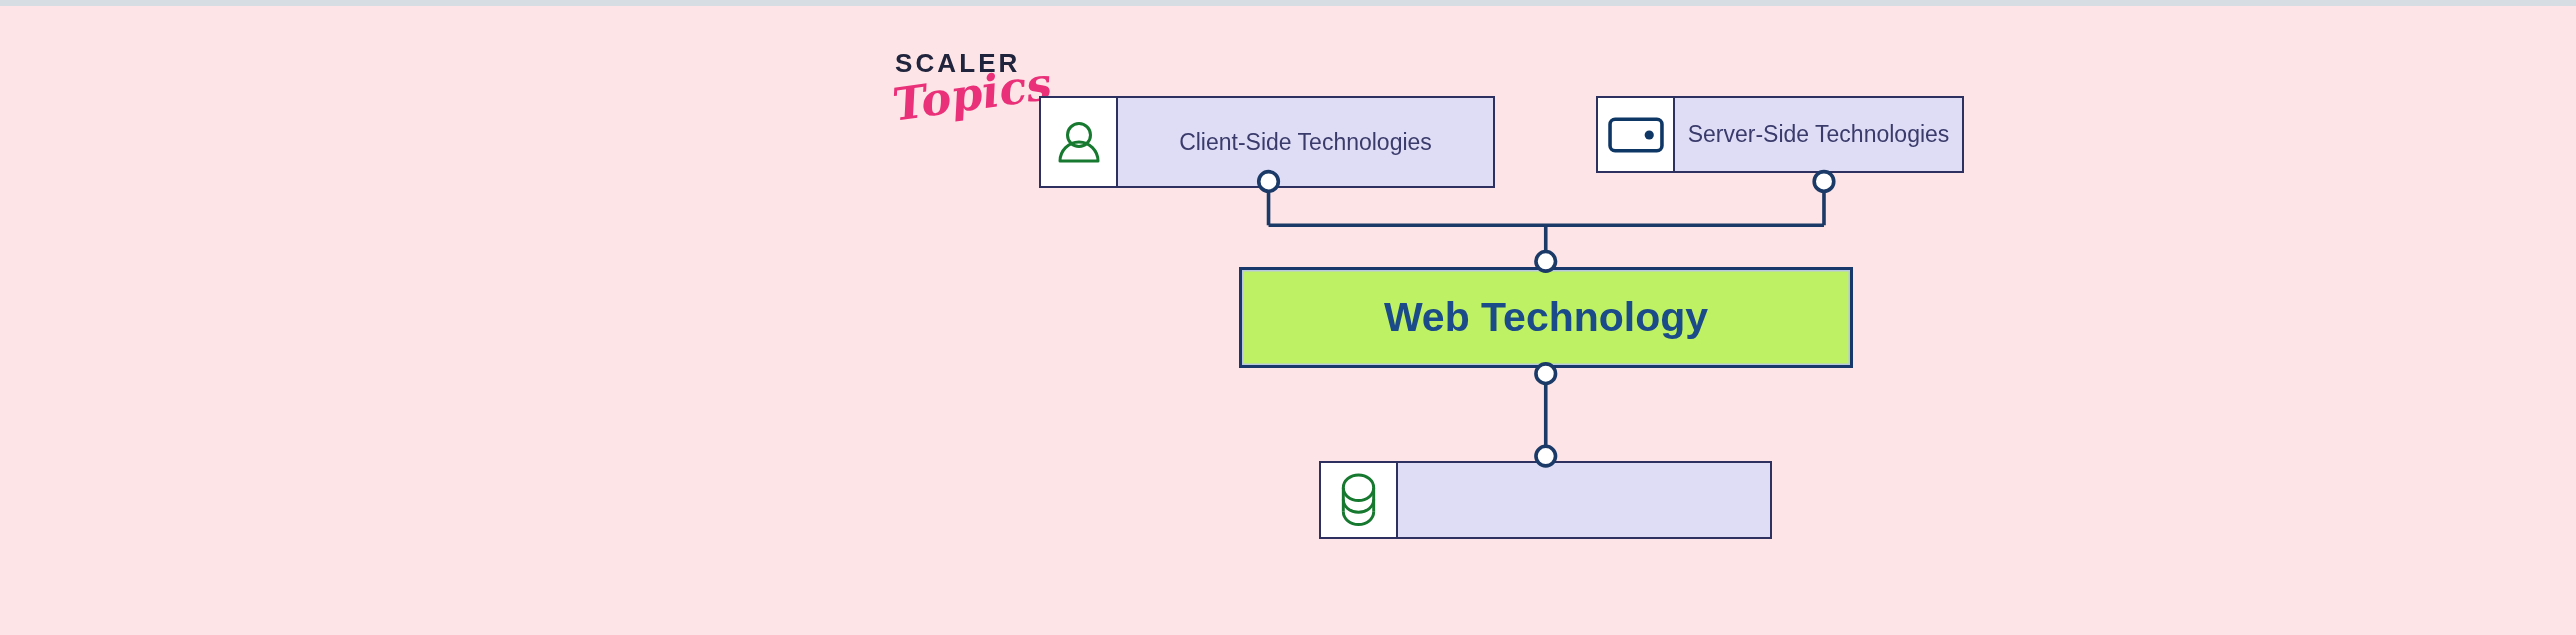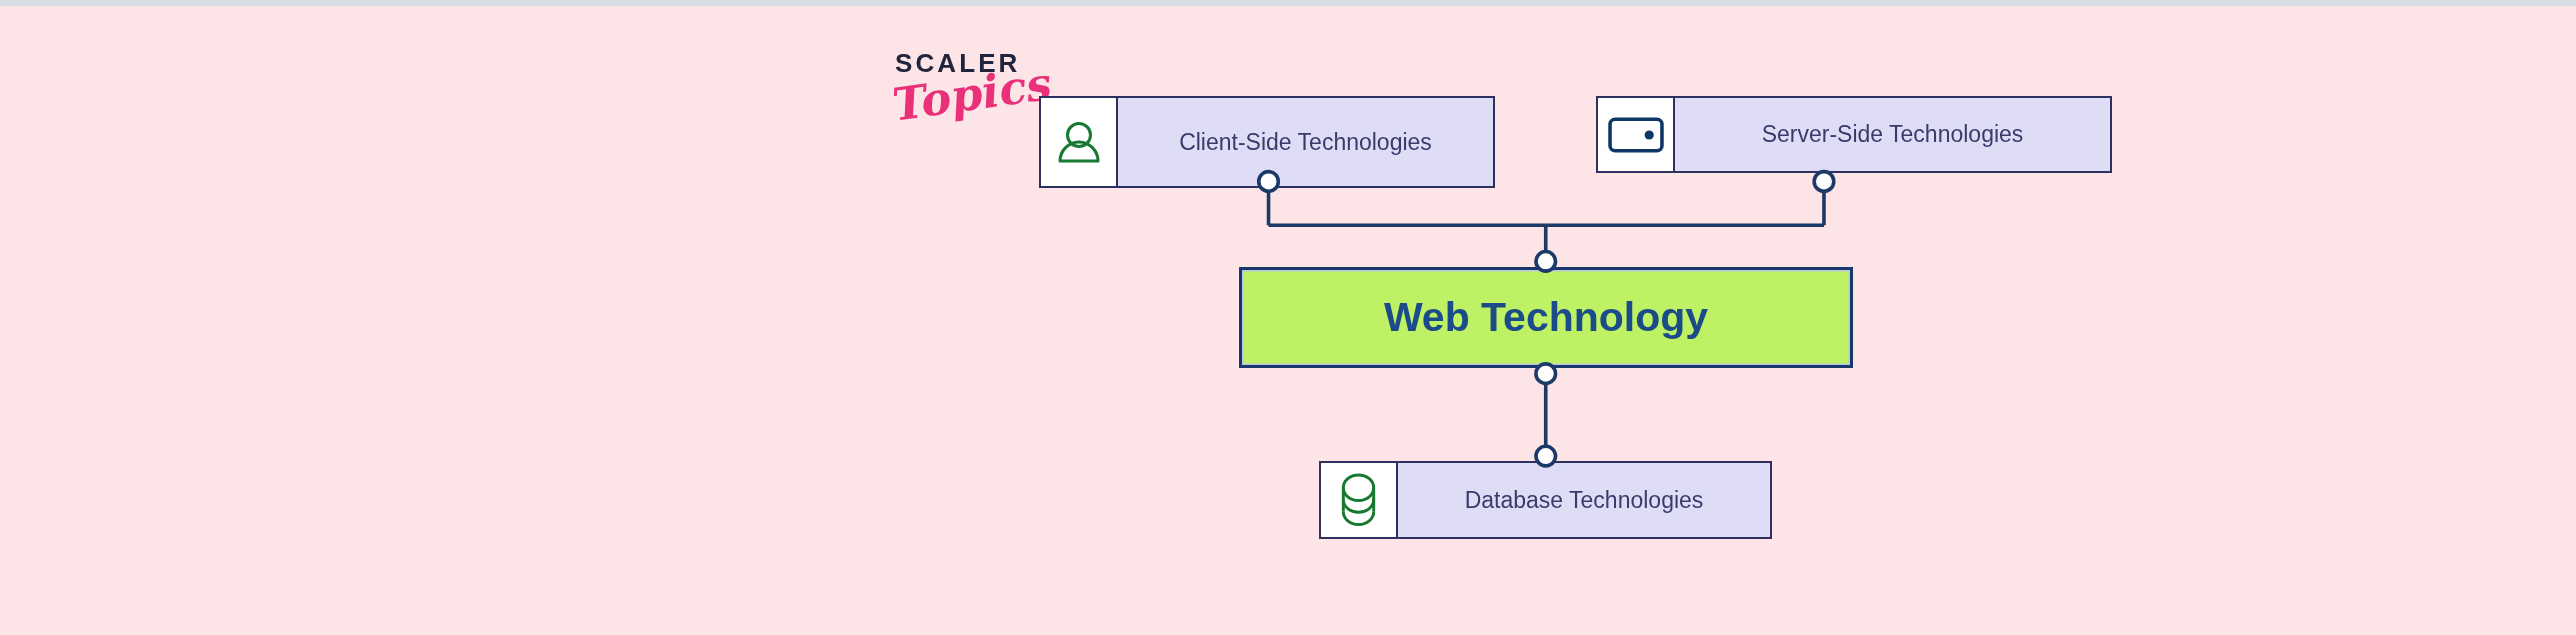--- a/index.html
+++ b/index.html
@@ -19,21 +19,21 @@
   .logo .wordmark{display:inline-block;font-family:"DejaVu Serif",serif;font-style:italic;font-weight:700;
     font-size:45px;color:var(--brand-pink);line-height:1;transform:rotate(-8deg);transform-origin:left top;
     margin-top:7.2px;margin-left:-5.2px;}
   
   .node{position:absolute;display:flex;border:2.6px solid var(--node-border);background:var(--node-fill);}
   .icon-cell{flex:0 0 77px;background:var(--icon-bg);border-right:2.6px solid var(--node-border);
     display:flex;align-items:center;justify-content:center;}
   .label-cell{flex:1 1 auto;display:flex;align-items:center;justify-content:center;background:var(--node-fill);}
   .label-cell span{font-size:23px;color:var(--node-ink);white-space:nowrap;}
   .node-client{left:1039px;top:96px;width:456px;height:92px;}
-  .node-server{left:1596px;top:96px;width:516px;height:77px;}
+  .node-server{left:1596px;top:96px;width:368px;height:77px;}
   .node-database{left:1319px;top:461px;width:453px;height:78px;}
   
   .node-root{position:absolute;left:1239px;top:267px;width:614px;height:101px;background:#bef264;
     border:3.1px solid var(--root-border);box-shadow:inset 0 0 0 1.5px var(--root-inner-line);
     display:flex;align-items:center;justify-content:center;}
   .node-root span{font-size:41px;font-weight:bold;color:var(--root-ink);white-space:nowrap;}
   
   svg.overlay{position:absolute;left:0;top:0;width:3092px;height:636px;pointer-events:none;}
   .icon-svg{display:block;}
 </style>
@@ -79,23 +79,20 @@
 
   <div class="node node-database">
     <div class="icon-cell">
       <svg class="icon-svg" width="49" height="56" viewBox="0 0 100 112">
         <ellipse cx="50" cy="31" rx="31" ry="26" fill="none" stroke="var(--icon-green)" stroke-width="6"></ellipse>
         <path d="M19 31 L19 80 M81 31 L81 80" fill="none" stroke="var(--icon-green)" stroke-width="6"></path>
         <path d="M19 55 A31 26 0 0 0 81 55" fill="none" stroke="var(--icon-green)" stroke-width="6"></path>
         <path d="M19 80 A31 26 0 0 0 81 80" fill="none" stroke="var(--icon-green)" stroke-width="6"></path>
       </svg>
     </div>
-    <div class="label-cell">
-      <span>Database Technologies</span>
-    </div>
   </div>
 
   <svg class="overlay" viewBox="0 0 6001 1234">
     <g stroke="var(--connector)" stroke-width="7" fill="none">
       <path d="M2462 352 L2462 437"></path>
       <path d="M3540 352 L3540 437"></path>
       <path d="M2462 437 L3540 437"></path>
       <path d="M3000 437 L3000 507"></path>
       <path d="M3000 715 L3000 885"></path>
     </g>

